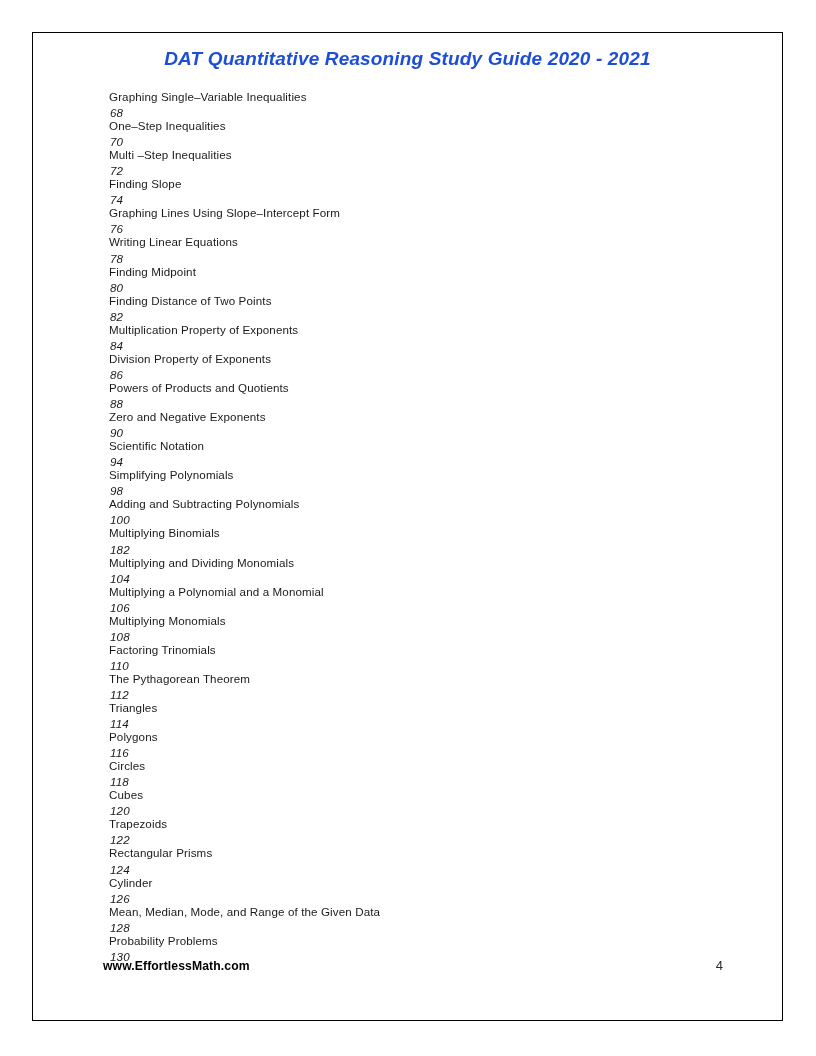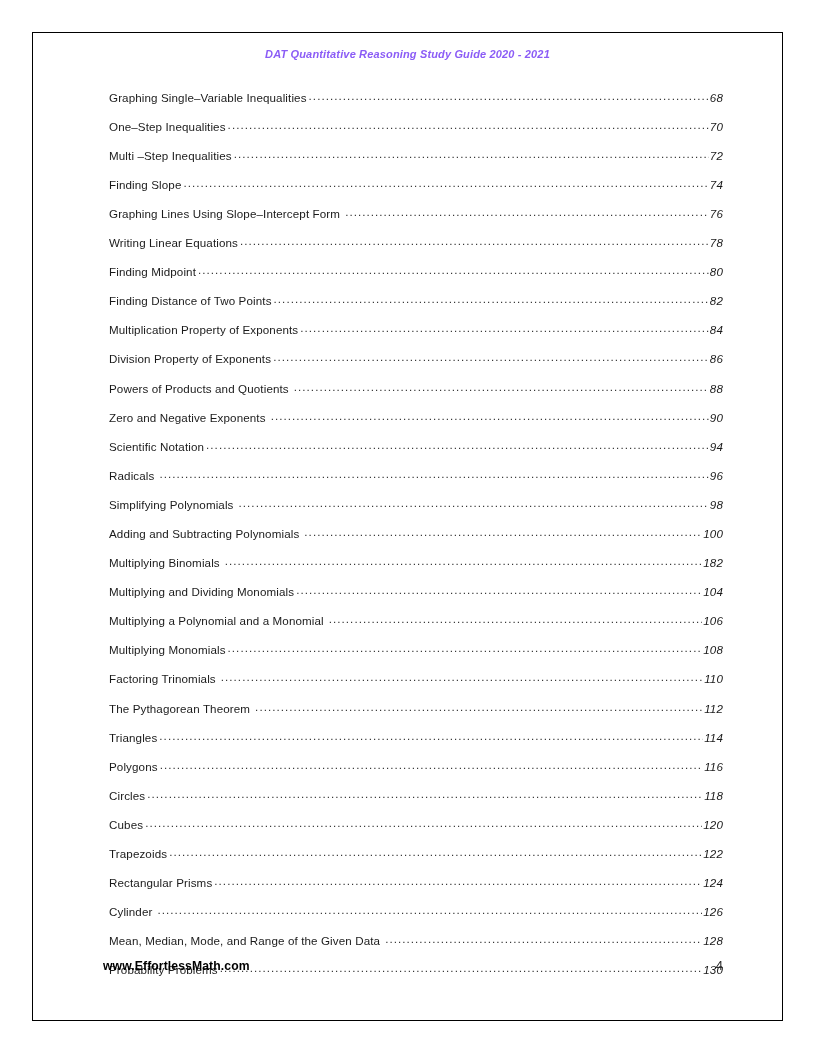--- a/index.html
+++ b/index.html
@@ -30,41 +30,42 @@
     height: 989px;
     border: 1.6px solid #000000;
     box-sizing: border-box;
   }
   .page-header {
     position: absolute;
     left: 32px;
     top: 48px;
     width: 751px;
     text-align: center;
-    font-size: 11px;
+    font-size: 19px;
     font-weight: bold;
     font-style: italic;
     letter-spacing: 0.15px;
-    color: #8b5cf6;
+    color: #1d4ed8;
   }
   .toc {
     position: absolute;
     left: 109px;
     top: 90px;
     width: 614px;
   }
   .toc-entry {
     display: flex;
     align-items: baseline;
     width: 100%;
     height: 29.1px;
     font-size: 11.6px;
     color: #1a1a1a;
     letter-spacing: 0.12px;
     white-space: nowrap;
+    flex-direction: column;
   }
   .toc-title {
     flex: 0 0 auto;
     padding-right: 2px;
   }
   .toc-title.gap {
     padding-right: 5px;
   }
   .toc-leader {
     flex: 1 1 auto;
@@ -177,25 +178,20 @@
         <span class="toc-title gap">Zero and Negative Exponents</span>
         <span class="toc-leader"></span>
         <span class="toc-page">90</span>
       </div>
       <div class="toc-entry">
         <span class="toc-title">Scientific Notation</span>
         <span class="toc-leader"></span>
         <span class="toc-page">94</span>
       </div>
       <div class="toc-entry">
-        <span class="toc-title gap">Radicals</span>
-        <span class="toc-leader"></span>
-        <span class="toc-page">96</span>
-      </div>
-      <div class="toc-entry">
         <span class="toc-title gap">Simplifying Polynomials</span>
         <span class="toc-leader"></span>
         <span class="toc-page">98</span>
       </div>
       <div class="toc-entry">
         <span class="toc-title gap">Adding and Subtracting Polynomials</span>
         <span class="toc-leader"></span>
         <span class="toc-page">100</span>
       </div>
       <div class="toc-entry">

